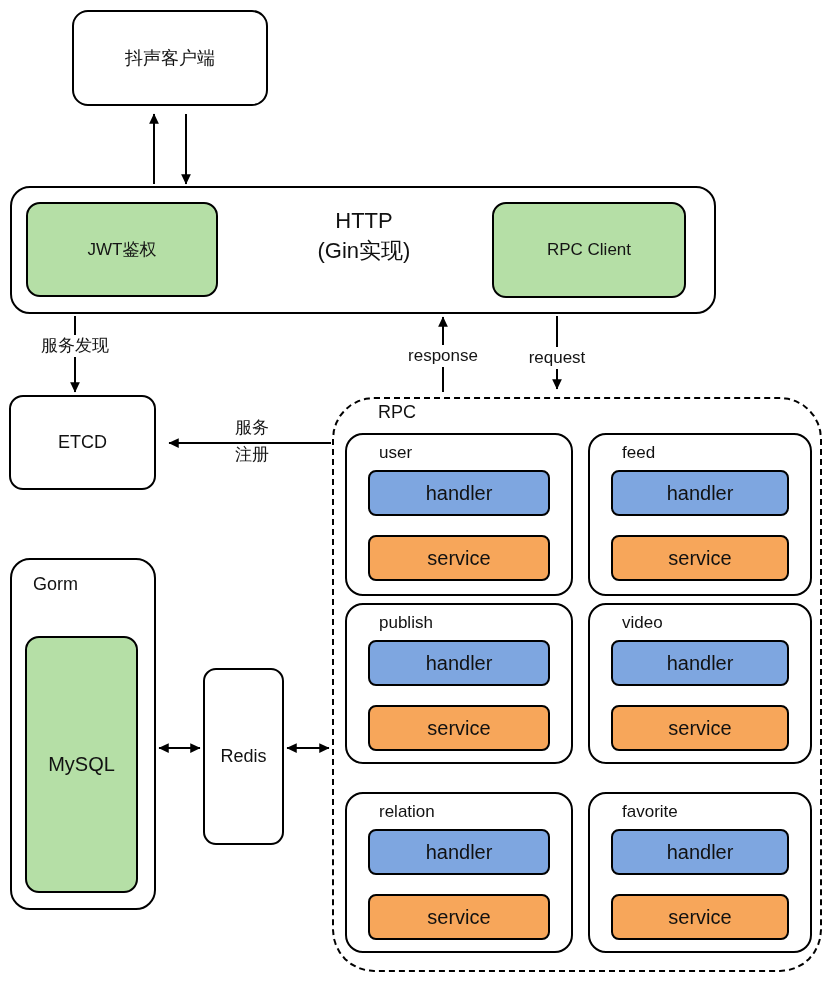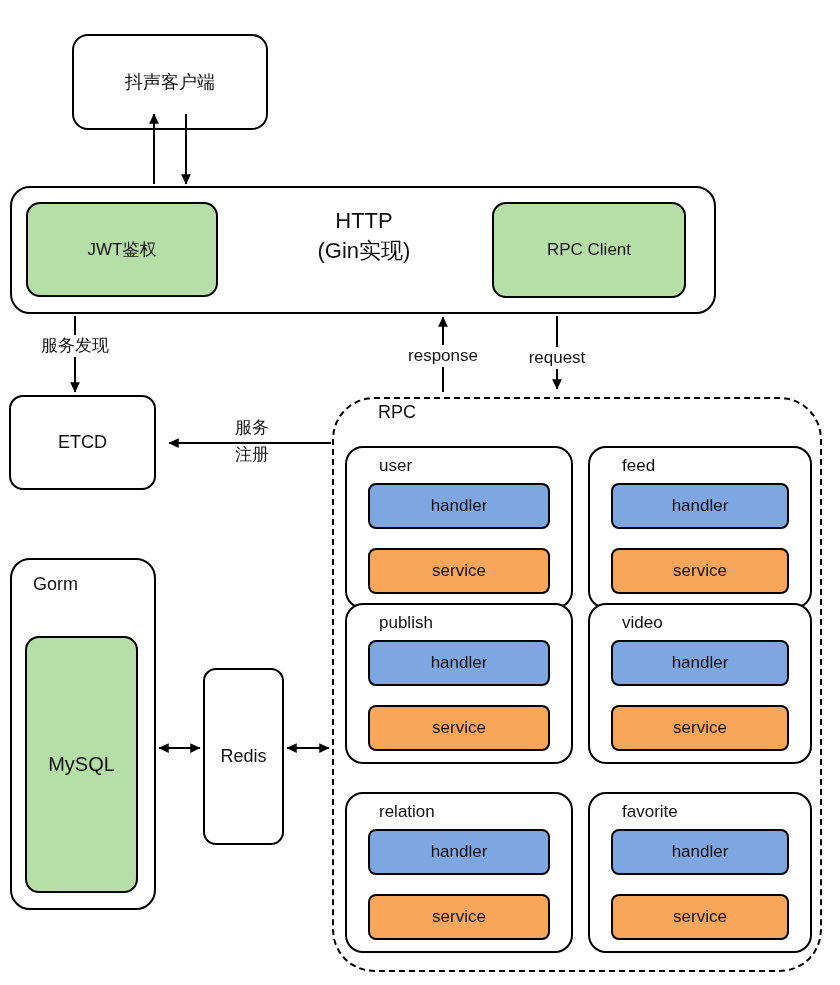--- a/index.html
+++ b/index.html
@@ -8,47 +8,47 @@
     font-family:"Liberation Sans",sans-serif;color:#111;overflow:hidden;
   }
   .box{
     position:absolute;box-sizing:border-box;background:#fff;
     border:2px solid var(--stroke,#000);
   }
   .center{display:flex;align-items:center;justify-content:center;text-align:center;}
   .lbl{font-size:17px;color:#141414;}
 
   
-  .client-box{left:72px;top:10px;width:196px;height:96px;border-radius:16px;font-size:18px;margin-top:24px;}
+  .client-box{left:72px;top:10px;width:196px;height:96px;border-radius:16px;font-size:18px;}
 
   
   .http-box{left:10px;top:186px;width:706px;height:128px;border-radius:20px;}
   .jwt-box{left:26px;top:202px;width:192px;height:95px;border-radius:14px;background:var(--green);}
   .rpcclient-box{left:492px;top:202px;width:194px;height:96px;border-radius:14px;background:var(--green);}
   .http-title{position:absolute;left:264px;top:206px;width:200px;text-align:center;font-size:22px;line-height:30px;}
 
   
   .etcd-box{left:9px;top:395px;width:147px;height:95px;border-radius:14px;font-size:18px;}
 
   
   .rpc-dashed{left:332px;top:397px;width:490px;height:575px;border-radius:42px;border-style:dashed;background:transparent;}
   .rpc-label{position:absolute;left:378px;top:402px;font-size:18px;}
 
   
   .svc-card{position:absolute;box-sizing:border-box;background:#fff;border:2px solid var(--stroke,#000);border-radius:18px;}
   .col1{left:345px;width:228px;}
   .col2{left:588px;width:224px;}
-  .row1{top:446px;height:163px;}
+  .row1{top:433px;height:163px;}
   .row2{top:603px;height:161px;}
   .row3{top:792px;height:161px;}
   .svc-name{position:absolute;left:32px;top:8px;font-size:17px;}
   .inner{
     position:absolute;left:21px;right:21px;height:46px;box-sizing:border-box;
     border:2px solid var(--stroke,#000);border-radius:8px;
-    display:flex;align-items:center;justify-content:center;font-size:17px;
+    display:flex;align-items:center;justify-content:center;font-size:20px;
   }
   .inner.handler{top:35px;background:var(--blue);}
   .inner.service{top:100px;background:var(--orange);}
 
   
   .gorm-box{left:10px;top:558px;width:146px;height:352px;border-radius:20px;}
   .gorm-label{position:absolute;left:33px;top:574px;font-size:18px;}
   .mysql-box{left:25px;top:636px;width:113px;height:257px;border-radius:14px;background:var(--green);font-size:20px;}
   .redis-box{left:203px;top:668px;width:81px;height:177px;border-radius:13px;font-size:18px;}
 

